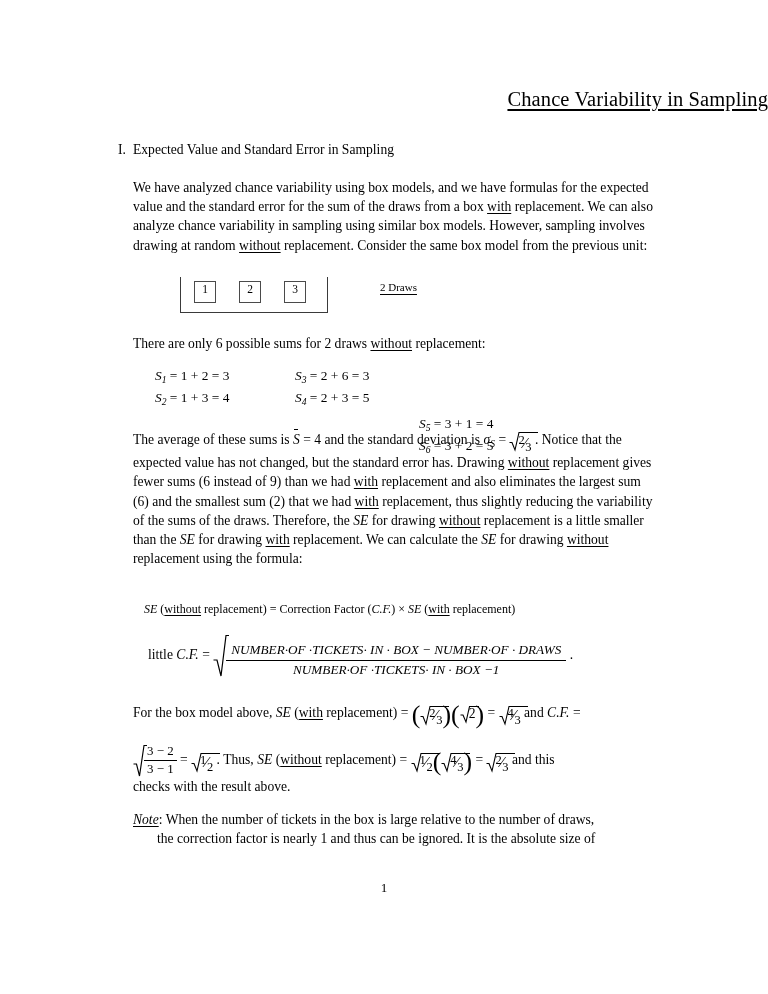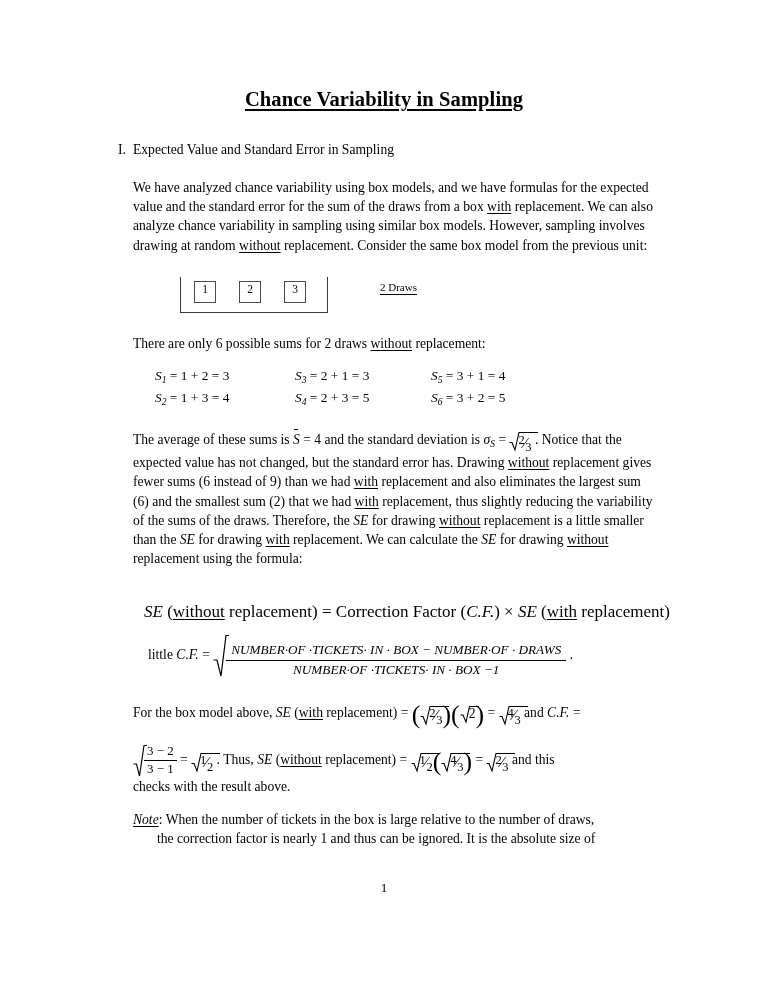--- a/index.html
+++ b/index.html
@@ -23,24 +23,23 @@
     height: 994px;
     background: #ffffff;
   }
 
   
   .doc-title {
     position: absolute;
     left: 0;
     top: 88px;
     width: 768px;
-    text-align: center;
+    text-align: right;
     font-size: 20.5px;
     letter-spacing: 0.1px;
-    font-weight: bold;
   }
   .doc-title span.u {
     text-decoration: underline;
     text-underline-offset: 3px;
   }
 
   
   .section-heading {
     position: absolute;
     left: 118px;
@@ -131,21 +130,21 @@
     white-space: nowrap;
   }
   .sum-cell .num { font-style: normal; }
   .sum-cell sub {
     font-style: italic;
     font-size: 9.6px;
     vertical-align: -3px;
   }
   .col-0 { left: 0px; }
   .col-1 { left: 140px; }
-  .col-2 { left: 276px; }
+  .col-2 { left: 264px; margin-top: 48px; }
   
   .rad {
     display: inline-block;
     position: relative;
     vertical-align: middle;
     white-space: nowrap;
   }
   .rad > svg {
     position: absolute;
     left: 0;
@@ -191,21 +190,21 @@
     line-height: 0;
     vertical-align: middle;
     position: relative;
     top: 1px;
     font-weight: 300;
   }
 
   
   .formula-line {
     position: absolute;
-    font-size: 17px;
+    font-size: 12px;
   }
   #se-formula {
     left: 144px;
     top: 602px;
   }
 
   
   #cf-formula {
     position: absolute;
     left: 148px;
@@ -274,21 +273,21 @@
     <div class="ticket" id="ticket-1">2</div>
     <div class="ticket" id="ticket-2">3</div>
   </div>
   <div class="draws-label">2 Draws</div>
 
   <div class="para" id="para-sums-lead"><span>There are only 6 possible sums for 2 draws </span><span class="u">without</span><span> replacement:</span></div>
 
   <div class="sums">
     <div class="sums-row">
       <span class="sum-cell col-0"><span>S</span><sub>1</sub><span class="num"> = 1 + 2 = 3</span></span>
-      <span class="sum-cell col-1"><span>S</span><sub>3</sub><span class="num"> = 2 + 1 = 3</span></span>
+      <span class="sum-cell col-1"><span>S</span><sub>3</sub><span class="num"> = 2 + 6 = 3</span></span>
       <span class="sum-cell col-2"><span>S</span><sub>5</sub><span class="num"> = 3 + 1 = 4</span></span>
     </div>
     <div class="sums-row">
       <span class="sum-cell col-0"><span>S</span><sub>2</sub><span class="num"> = 1 + 3 = 4</span></span>
       <span class="sum-cell col-1"><span>S</span><sub>4</sub><span class="num"> = 2 + 3 = 5</span></span>
       <span class="sum-cell col-2"><span>S</span><sub>6</sub><span class="num"> = 3 + 2 = 5</span></span>
     </div>
   </div>
 
   <div class="para" id="para-avg"><span>The average of these sums is </span><span style="display:inline-block;position:relative;"><span class="it">S</span><span style="position:absolute;left:1px;right:2px;top:-1px;border-top:1px solid #000;"></span></span><span> = 4</span><span> and the standard deviation is </span><span class="it">σ</span><sub class="it" style="font-size:9.6px;vertical-align:-3px;">S</sub><span> = </span><span class="rad"><svg width="30" height="20" viewBox="0 0 30 20" aria-hidden="true">

